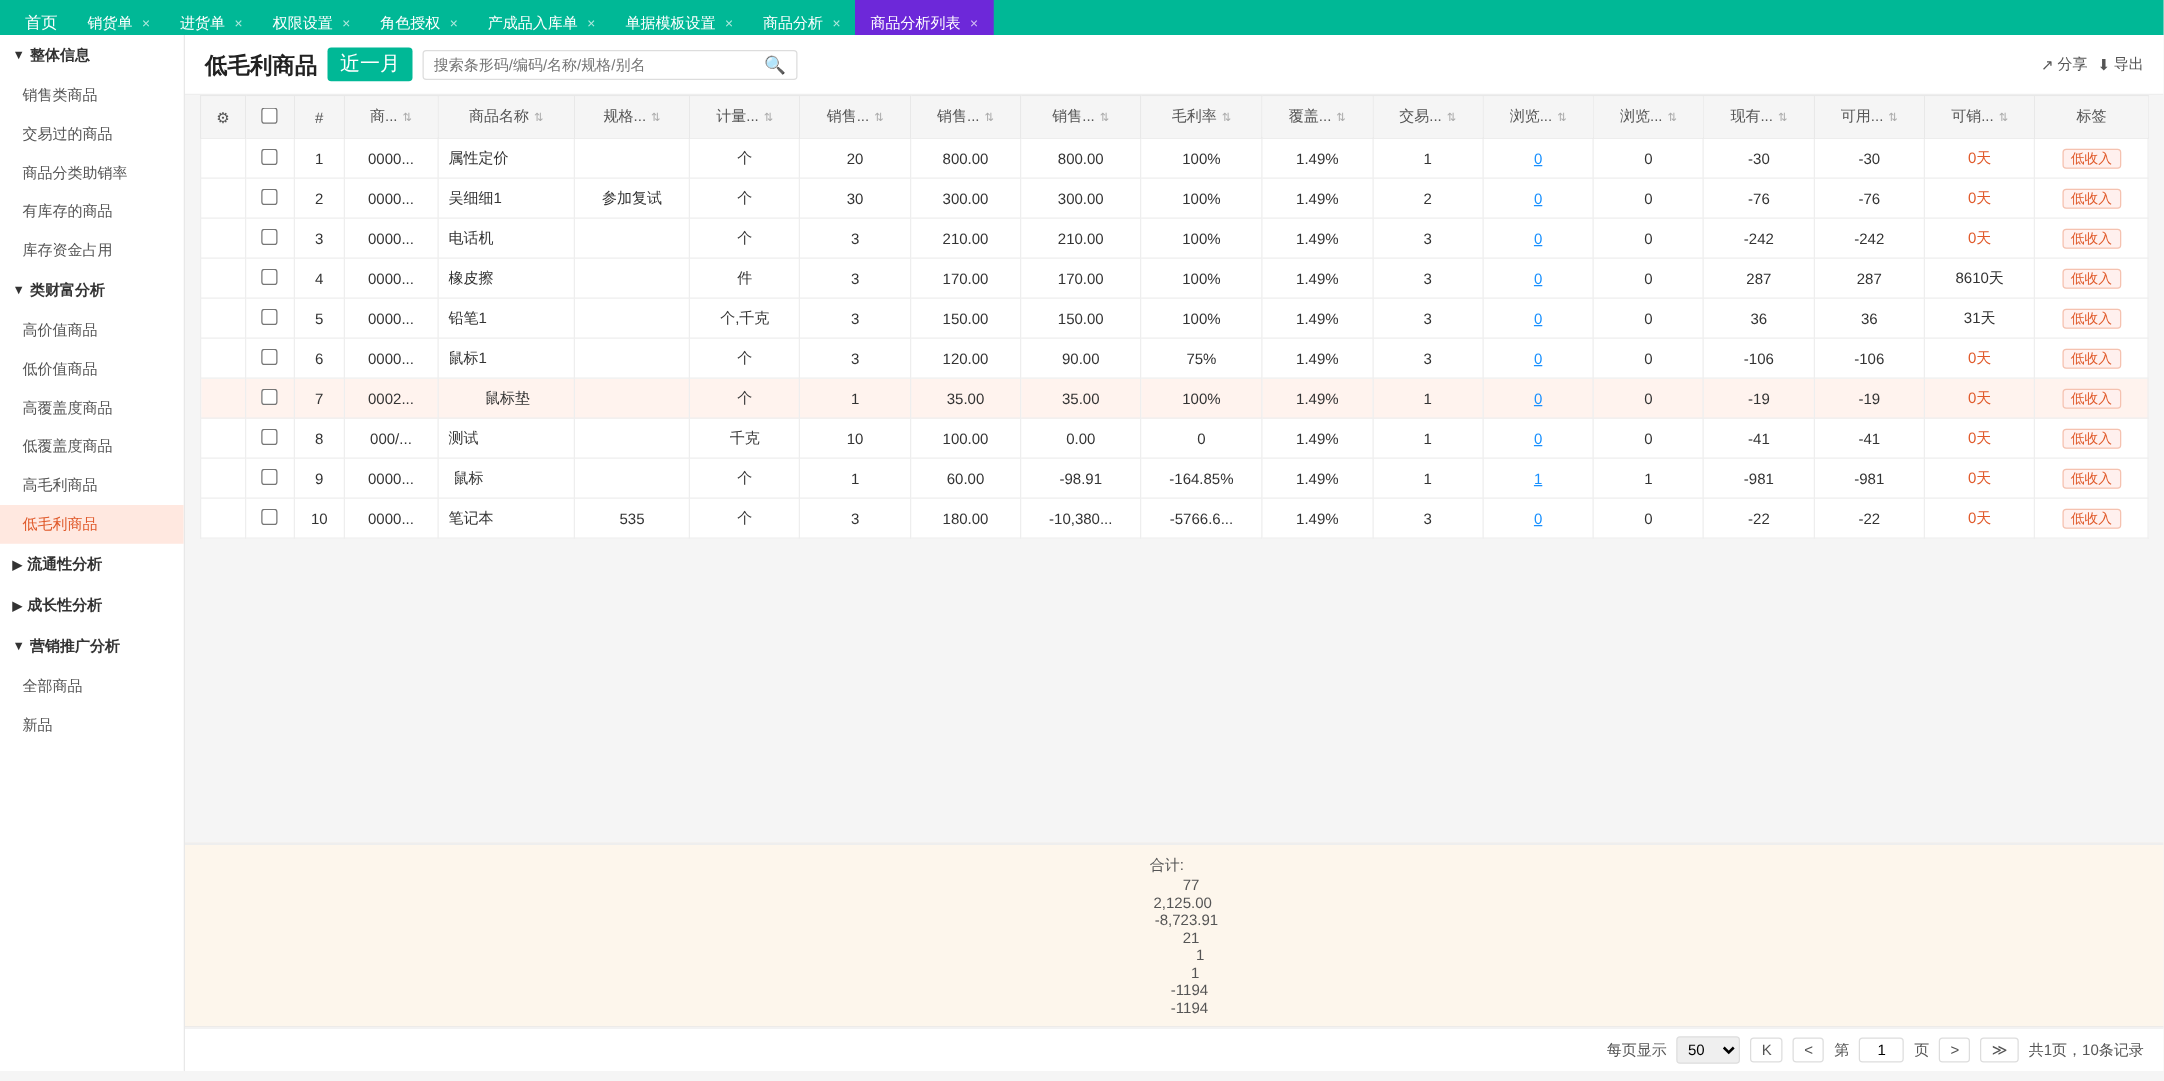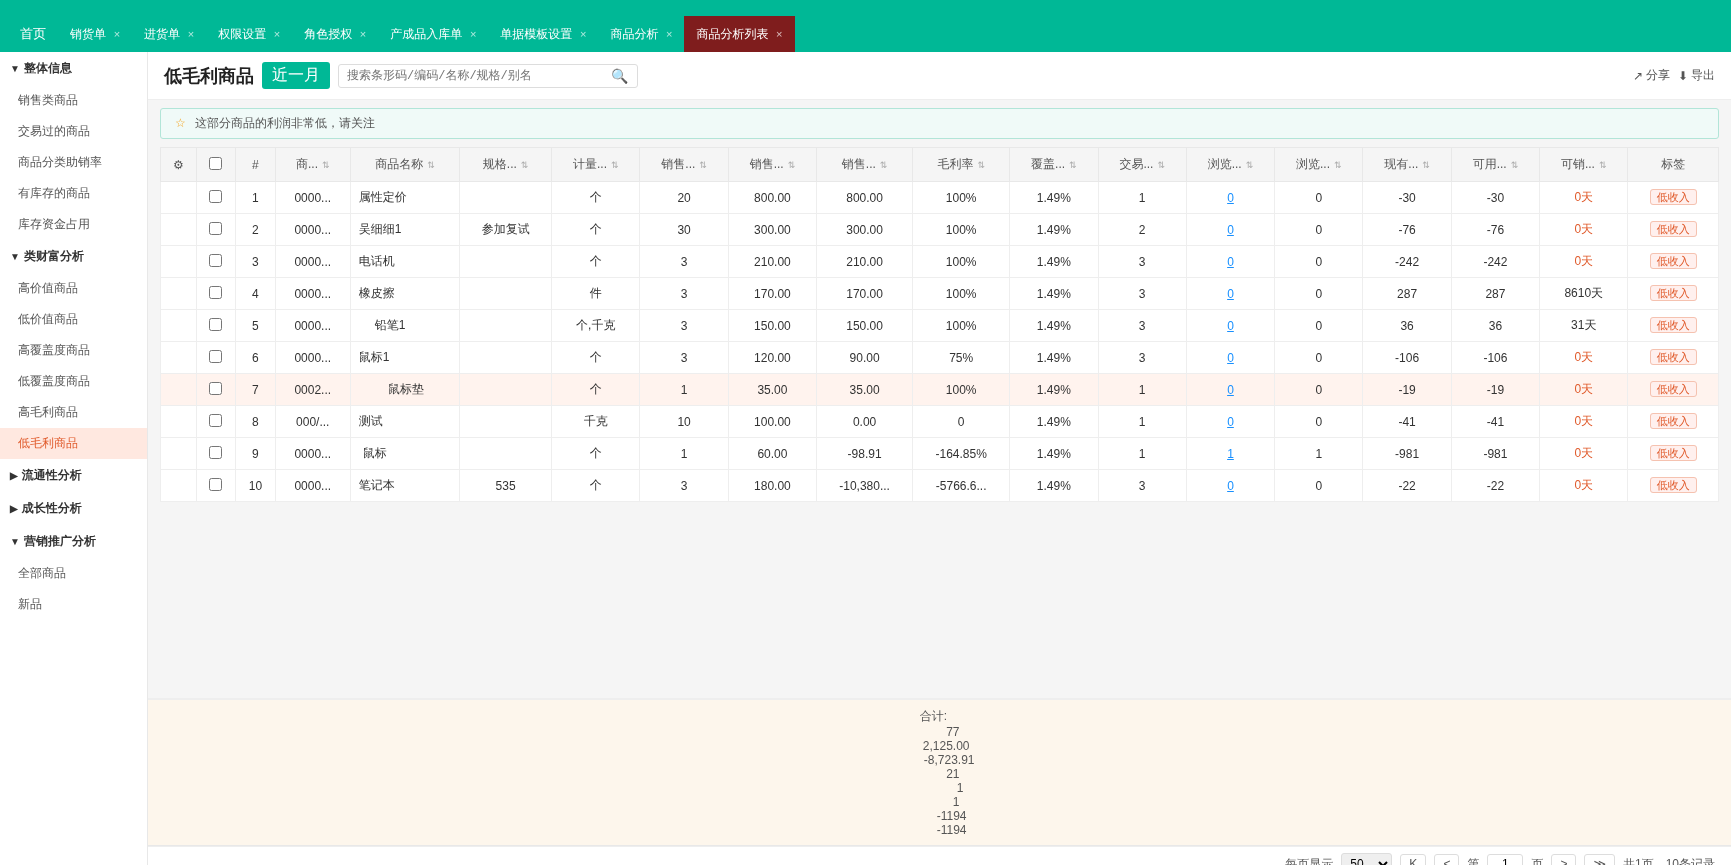--- a/index.html
+++ b/index.html
@@ -2,34 +2,34 @@
 <html><head>
   <meta charset="utf-8">
   <style>
     * { box-sizing: border-box; margin: 0; padding: 0; font-family: 'Microsoft YaHei', Arial, sans-serif; font-size: 12px; }
     body { background: #f5f5f5; }
 
     
     .top-nav {
       background: #00b896;
       display: flex;
-      align-items: flex-end;
-      height: 52px;
+      align-items: flex-start;
+      height: 28px;
       padding: 0 8px;
       color: #fff;
     }
     .top-nav .nav-item {
       padding: 0 12px;
       height: 36px;
       line-height: 36px;
       cursor: pointer;
       font-size: 13px;
       white-space: nowrap;
     }
-    .top-nav .nav-item.active { background: #7f1d1d; }
+    .top-nav .nav-item.active { background: #6d28d9; }
     .top-nav .nav-item .close-x { margin-left: 4px; font-size: 11px; opacity: 0.7; }
 
     
     .main-layout {
       display: flex;
       height: calc(100vh - 36px);
     }
 
     
     .sidebar {
@@ -97,21 +97,20 @@
       padding: 3px 8px;
       flex: 1;
       max-width: 300px;
     }
     .search-box input {
       border: none;
       outline: none;
       font-size: 12px;
       color: #aaa;
       width: 100%;
-      font-family: Liberation Mono, monospace;
     }
     .search-icon { color: #e05a2b; font-size: 14px; }
     .header-actions {
       margin-left: auto;
       display: flex;
       gap: 8px;
     }
     .action-btn {
       display: flex;
       align-items: center;
@@ -336,24 +335,20 @@
           <span>↗</span>
           <span>分享</span>
         </div>
         <div class="action-btn">
           <span>⬇</span>
           <span>导出</span>
         </div>
       </div>
     </div>
 
-    <div class="notice-bar">
-      <span class="notice-icon">☆</span>
-      <span>这部分商品的利润非常低，请关注</span>
-    </div>
 
     <div class="table-container">
       <table>
         <thead>
           <tr>
             <th>⚙</th>
             <th><input type="checkbox" style=""></th>
             <th>#</th>
             <th>
                 <div class="th-inner">商...<span class="sort-icon">⇅</span></div>
@@ -486,21 +481,21 @@
     <td>287</td>
     <td>287</td>
     <td style="">8610天</td>
     <td><span class="tag-badge">低收入</span></td>
   </tr>
             <tr>
     <td></td>
     <td><input type="checkbox" style=""></td>
     <td>5</td>
     <td>0000...</td>
-    <td style="text-align:left;padding-left:24px;">铅笔1</td>
+    <td style="text-align:left;padding-left:8px;">铅笔1</td>
     <td></td>
     <td>个,千克</td>
     <td>3</td>
     <td>150.00</td>
     <td>150.00</td>
     <td>100%</td>
     <td>1.49%</td>
     <td>3</td>
     <td class="link-text">0</td>
     <td>0</td>

